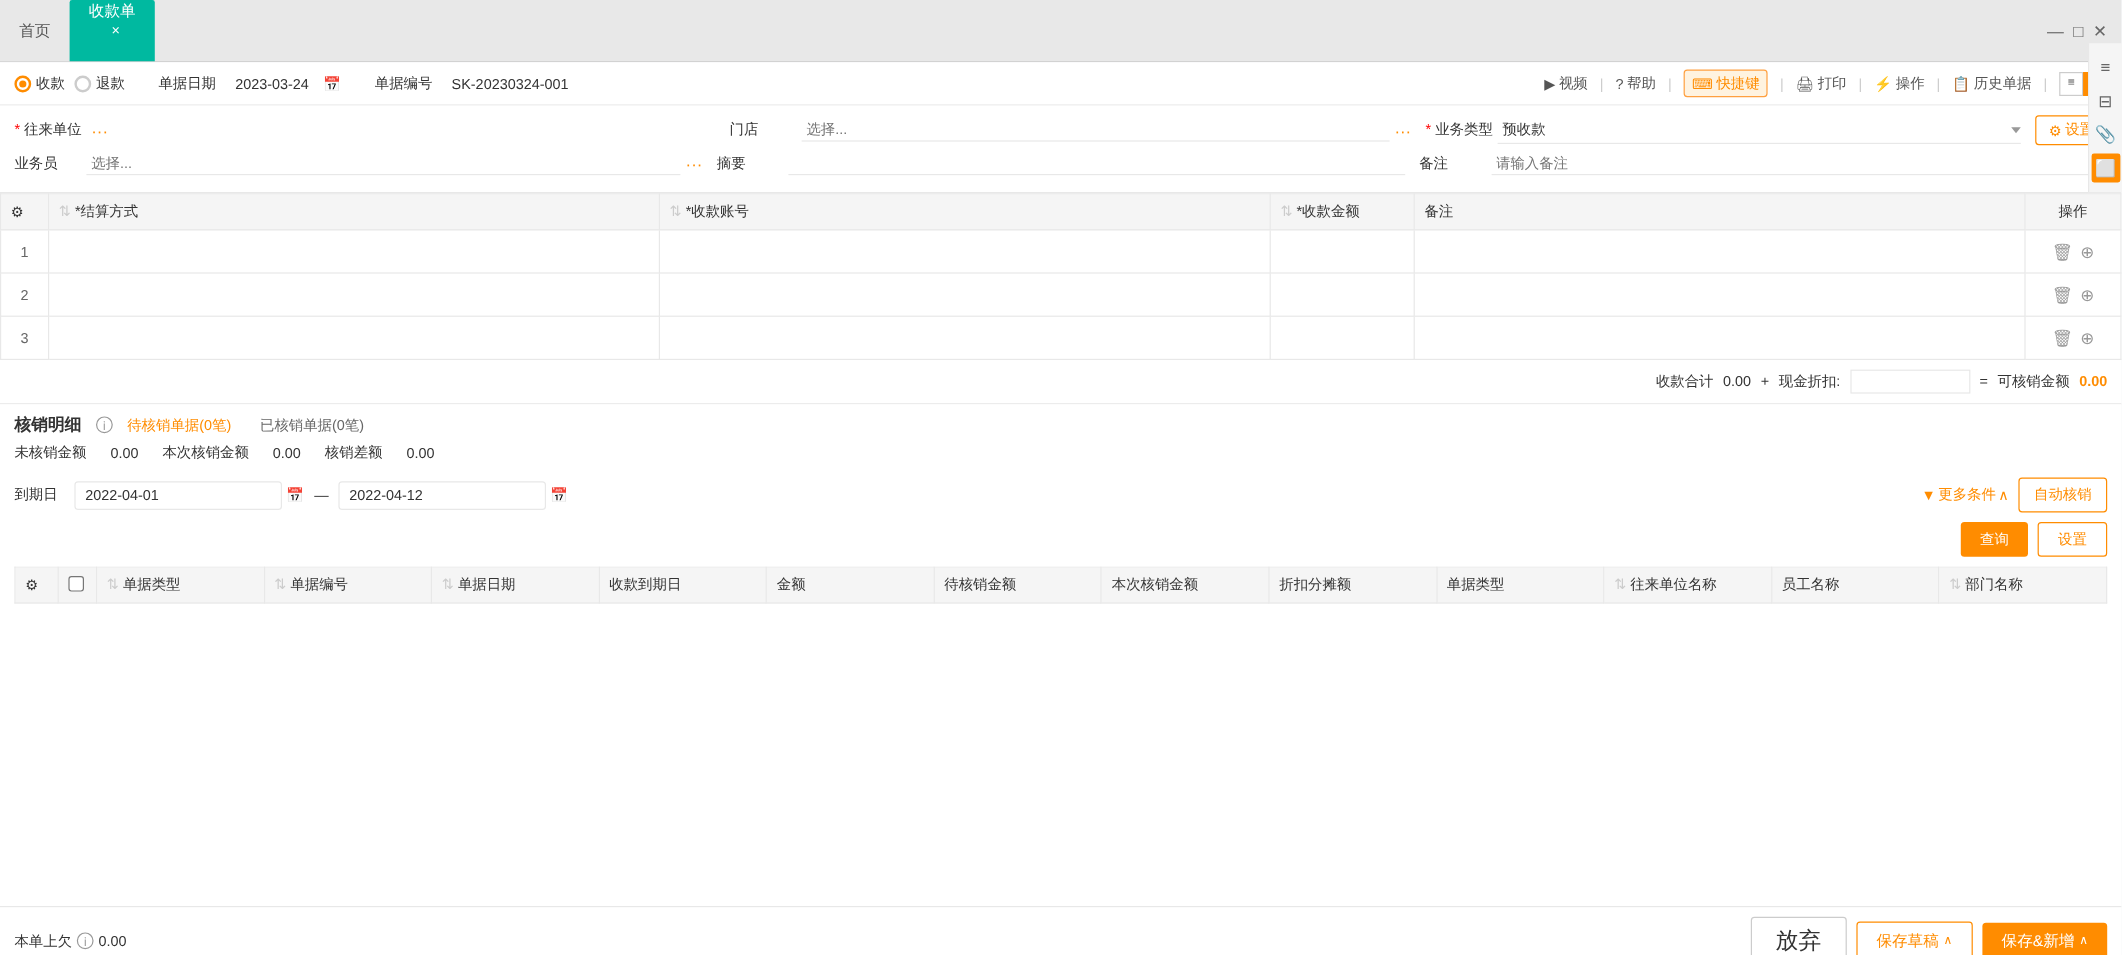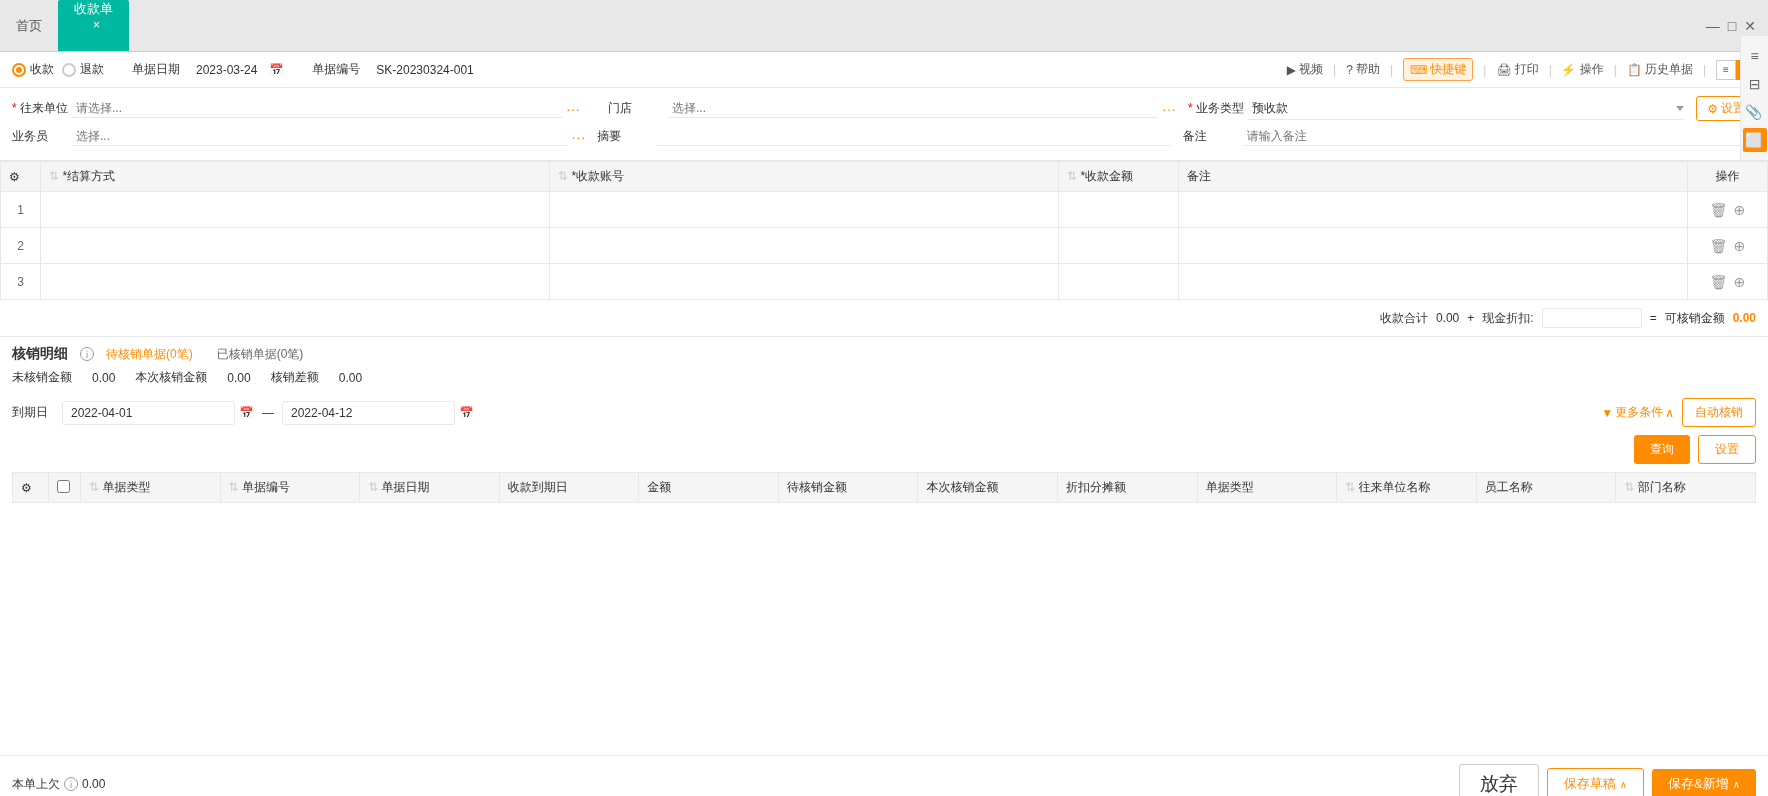--- a/index.html
+++ b/index.html
@@ -192,21 +192,20 @@
         <div class="view-btn active">⊞</div>
       </div>
     </div>
   </div>
 
   <div class="form-section">
     <div class="form-row">
 
       <div class="form-field" style="flex:2; margin-right:28px;">
         <span class="form-label required">往来单位</span>
-        <input class="form-input" type="text" placeholder="请选择..." style="">
         <span class="form-more">···</span>
       </div>
 
       <div class="form-field" style="flex:2; margin-right:12px;">
         <span class="form-label">门店</span>
         <input class="form-input" type="text" placeholder="选择..." style="">
         <span class="form-more">···</span>
       </div>
 
       <div class="form-field" style="flex:2;">

